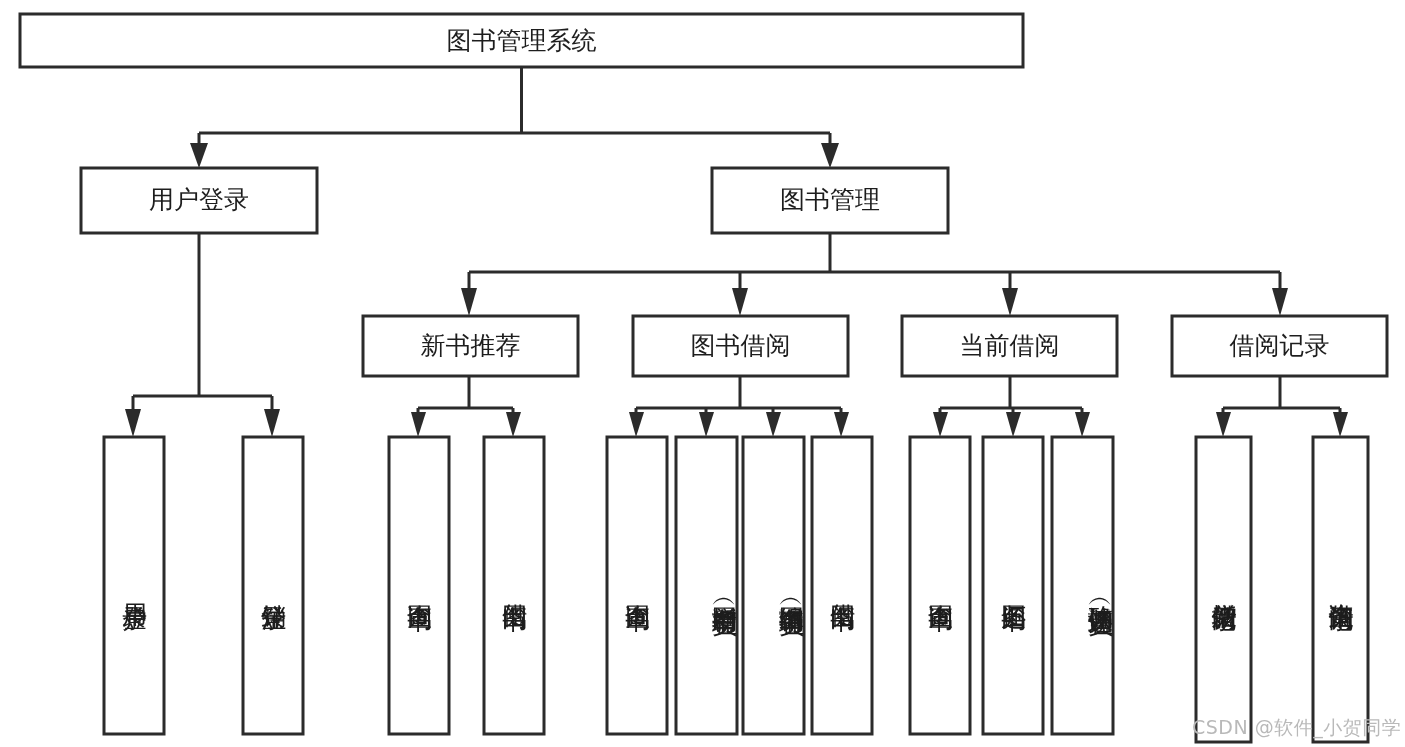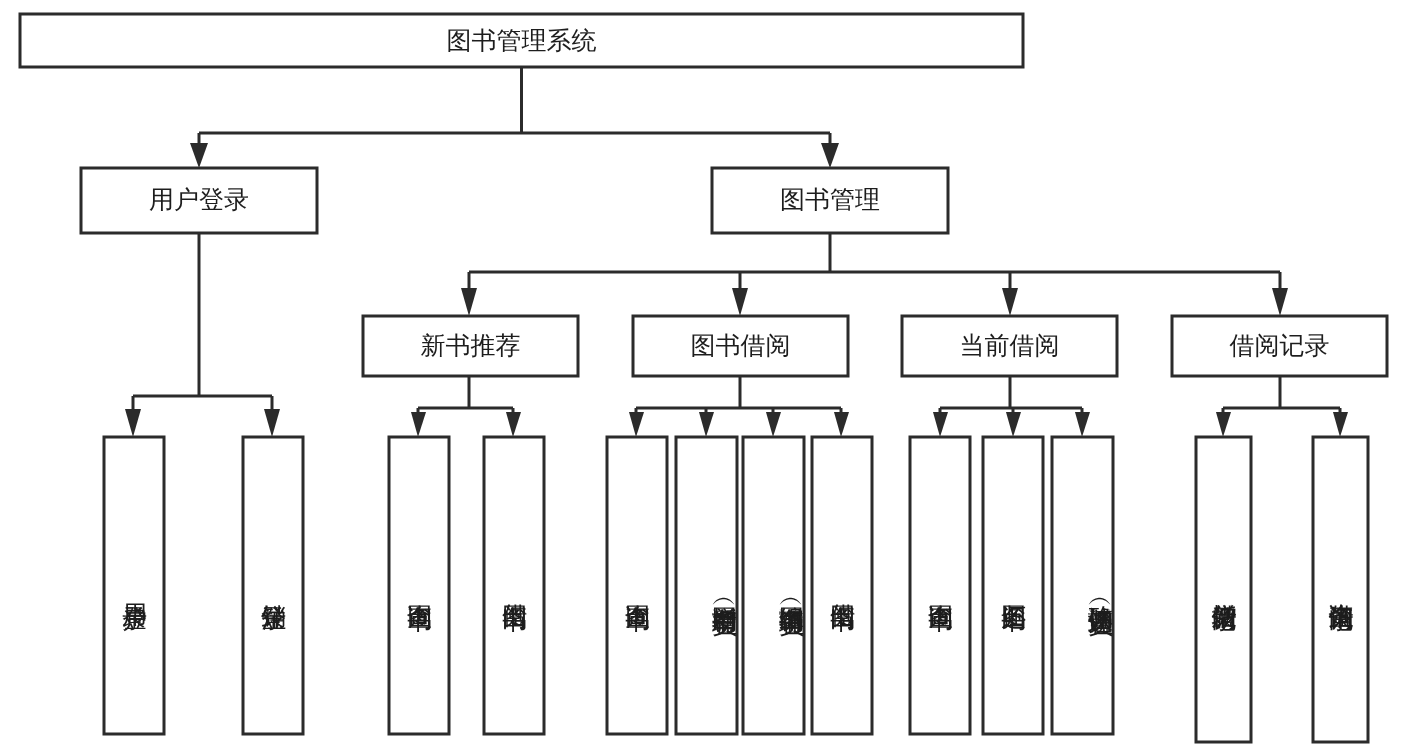--- a/index.html
+++ b/index.html
@@ -206,14 +206,15 @@
   <div class="leaf-label" style="left:910px; top:437px; width:60px; height:297px;">查询图书</div>
 
   <div class="leaf-label" style="left:983px; top:437px; width:60px; height:297px;">归还图书</div>
 
   <div class="leaf-label" style="left:1052px; top:437px; width:61px; height:297px; align-items:flex-start; padding-top:10px; box-sizing:border-box;">确认归还（管理员）</div>
 
   <div class="leaf-label" style="left:1196px; top:437px; width:55px; height:297px;">新增借阅记录</div>
 
   <div class="leaf-label" style="left:1313px; top:437px; width:55px; height:297px;">查询借阅记录</div>
 
+  <div class="watermark" style="left:1192px; top:715px;">CSDN @软件_小贺同学</div>
 
 </div>
 
 </body></html>

